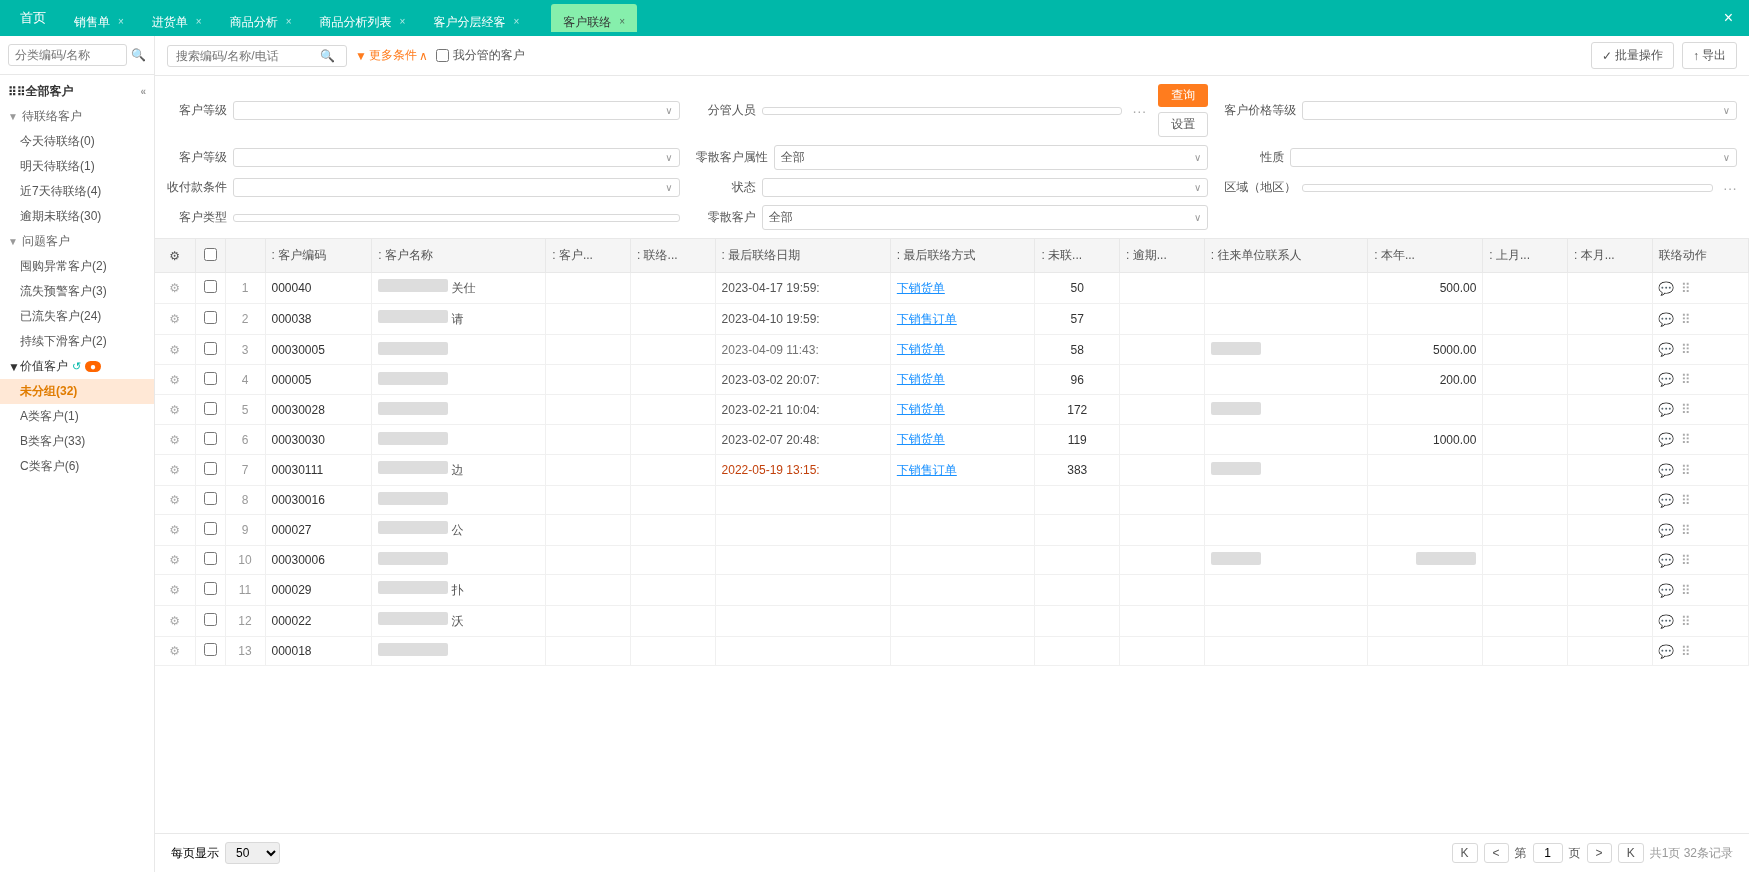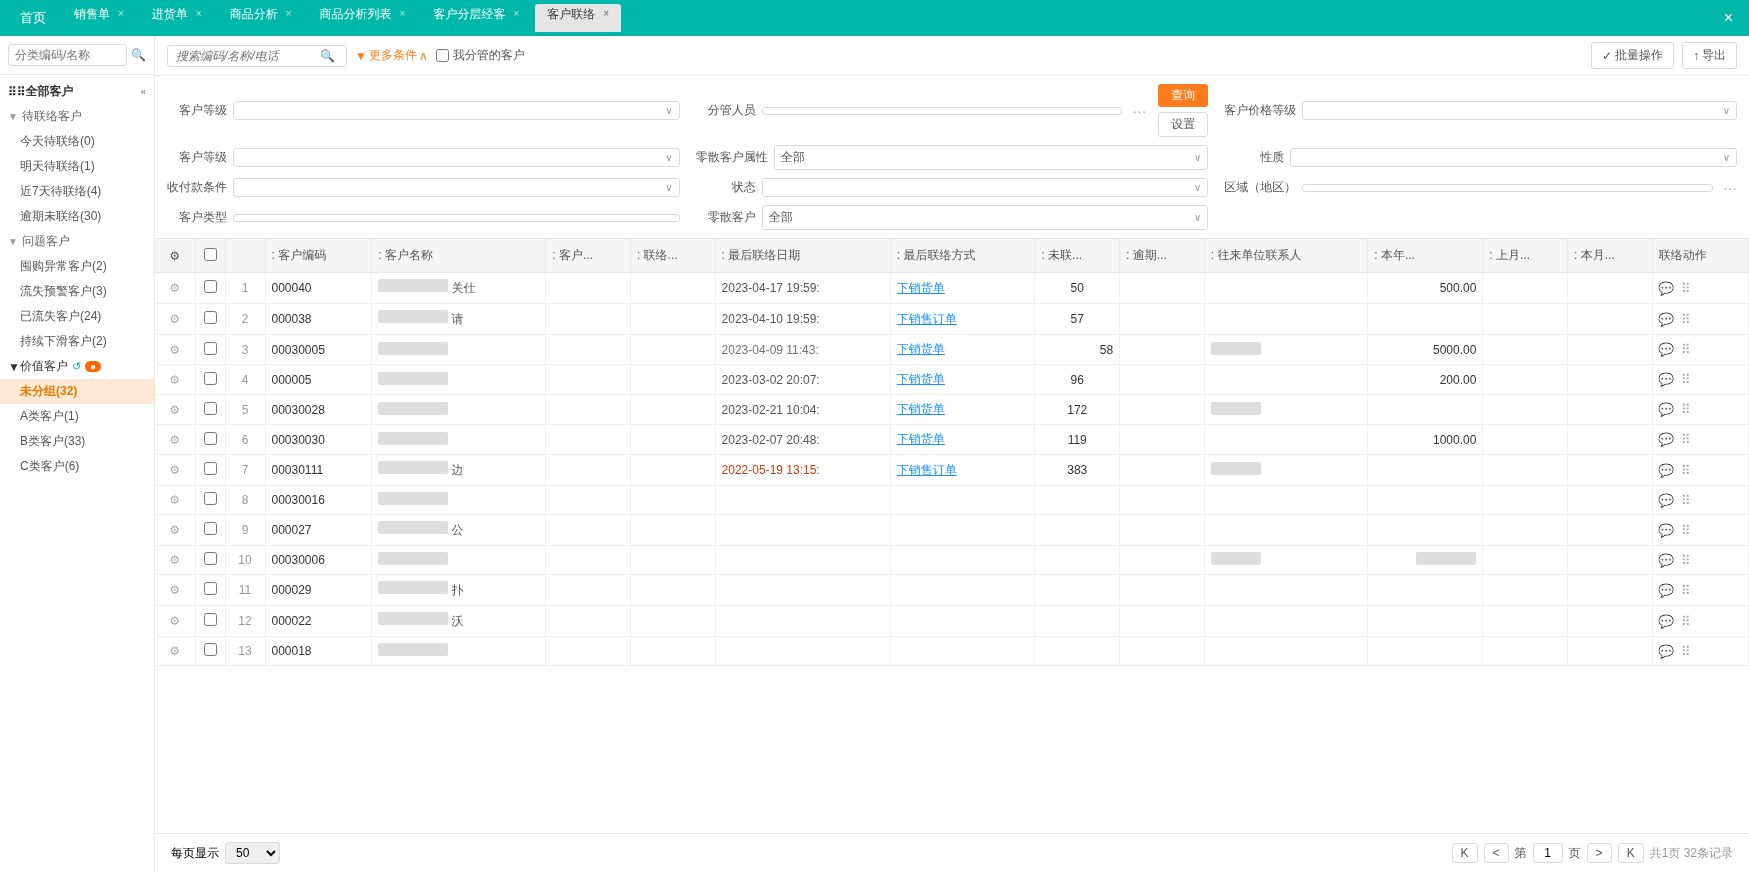--- a/index.html
+++ b/index.html
@@ -5,24 +5,24 @@
     * { box-sizing: border-box; margin: 0; padding: 0; font-family: 'Microsoft YaHei', Arial, sans-serif; font-size: 12px; }
     body { background: #f0f2f5; overflow: hidden; }
 
     
     .top-nav {
       display: flex; align-items: center; background: #00b8a9; height: 36px; padding: 0 8px;
       color: white; gap: 4px;
     }
     .nav-tab {
       padding: 4px 12px; border-radius: 3px 3px 0 0; cursor: pointer; color: white;
-      display: flex; align-items: flex-end; gap: 4px; font-size: 13px; position: relative;
+      display: flex; align-items: flex-start; gap: 4px; font-size: 13px; position: relative;
       height: 28px; line-height: 28px;
     }
-    .nav-tab.active { background: #e5e5e5; color: #333; }
+    .nav-tab.active { background: #86efac; color: #333; margin-left: 16px; }
     .nav-tab .close-x { font-size: 10px; margin-left: 4px; opacity: 0.7; }
     .nav-home { padding: 4px 12px; color: white; font-size: 13px; cursor: pointer; }
     .nav-close-all { margin-left: auto; color: white; font-size: 16px; cursor: pointer; padding: 4px 8px; }
 
     
     .main-layout { display: flex; height: calc(872px - 36px); }
 
     
     .sidebar {
       width: 155px; background: white; border-right: 1px solid #e8e8e8;
@@ -58,21 +58,21 @@
 
     
     .filter-bar {
       background: white; padding: 6px 12px; display: flex; align-items: center;
       gap: 8px; border-bottom: 1px solid #e8e8e8; flex-shrink: 0;
     }
     .filter-search {
       display: flex; align-items: center; border: 1px solid #d9d9d9; border-radius: 3px;
       padding: 3px 8px; gap: 4px; min-width: 180px;
     }
-    .filter-search input { border: none; outline: none; font-size: 12px; width: 140px; font-style: italic; }
+    .filter-search input { border: none; outline: none; font-size: 12px; width: 140px; }
     .filter-more { color: #ff7c1e; cursor: pointer; display: flex; align-items: center; gap: 2px; }
     .filter-checkbox { display: flex; align-items: center; gap: 4px; color: #555; cursor: pointer; }
     .filter-checkbox input { cursor: pointer; }
     .filter-actions { margin-left: auto; display: flex; gap: 8px; }
     .btn-batch { border: 1px solid #d9d9d9; background: white; padding: 4px 10px; border-radius: 3px; cursor: pointer; display: flex; align-items: center; gap: 3px; color: #555; }
     .btn-export { border: 1px solid #d9d9d9; background: white; padding: 4px 10px; border-radius: 3px; cursor: pointer; display: flex; align-items: center; gap: 3px; color: #555; }
 
     
     .advanced-filter {
       background: white; border-bottom: 1px solid #e8e8e8; padding: 8px 12px;
@@ -448,21 +448,21 @@
             <tr>
       <td style="text-align:center;color:#aaa;cursor:pointer;">⚙</td>
       <td style="text-align:center;"><input type="checkbox" style=""></td>
       <td class="col-no">3</td>
       <td class="col-code">00030005</td>
       <td class="col-name"><span style="background:#ddd;border-radius:2px;display:inline-block;width:70px;height:13px;"></span> <span style="color:#555"></span></td>
       <td></td>
       <td></td>
       <td style="color:#737373">2023-04-09 11:43:</td>
       <td><span class="link-text">下销货单</span></td>
-      <td style="text-align:right">58</td>
+      <td style="text-align:center">58</td>
       <td></td>
       <td><span style="background:#ddd;border-radius:2px;display:inline-block;width:50px;height:13px;"></span></td>
       <td style="text-align:right">5000.00</td>
       <td></td>
       <td></td>
       <td>
         <div class="action-icons">
           <span class="action-icon" title="联络">💬</span>
           <span class="action-icon" title="更多">⠿</span>
         </div>

